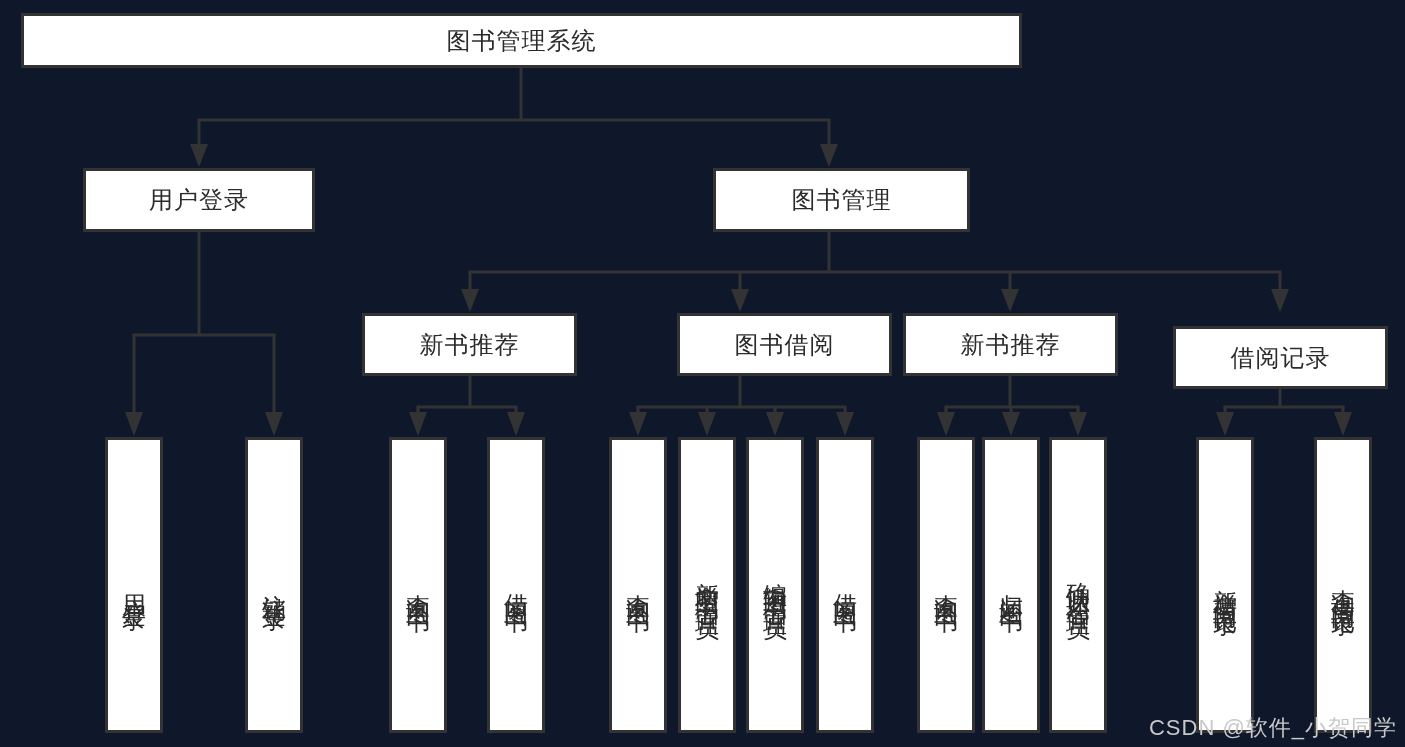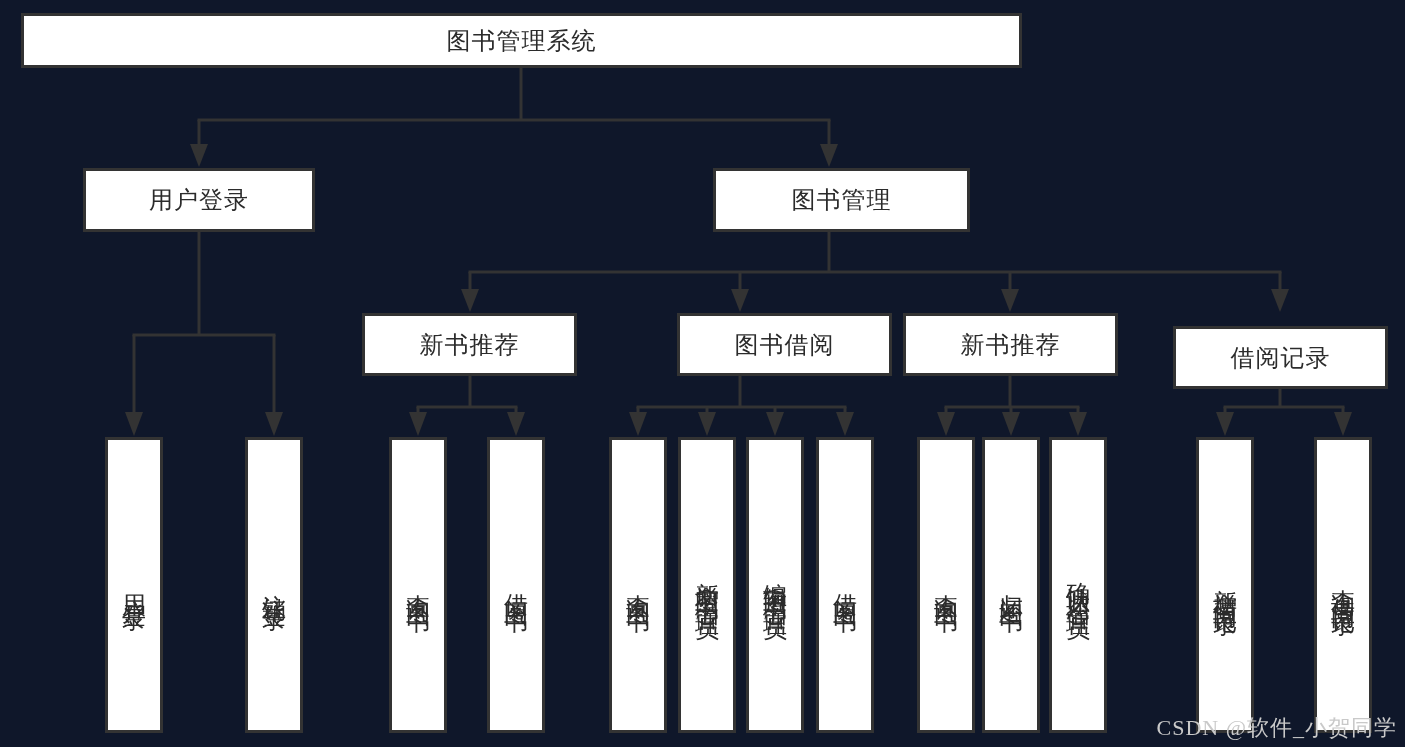--- a/index.html
+++ b/index.html
@@ -36,21 +36,20 @@
   }
   #watermark{
     position:absolute;
     right:8px;
     bottom:4px;
     font-size:22px;
     letter-spacing:1px;
     color:#c9c9c9;
     white-space:nowrap;
     z-index:5;
-    font-family:Liberation Serif, serif;
   }
 </style>
 </head>
 <body>
 
 <div id="stage">
 
   <svg id="wires" viewBox="0 0 1405 747" xmlns="http://www.w3.org/2000/svg">
     <g stroke="#333333" stroke-width="3" fill="#333333">
 

